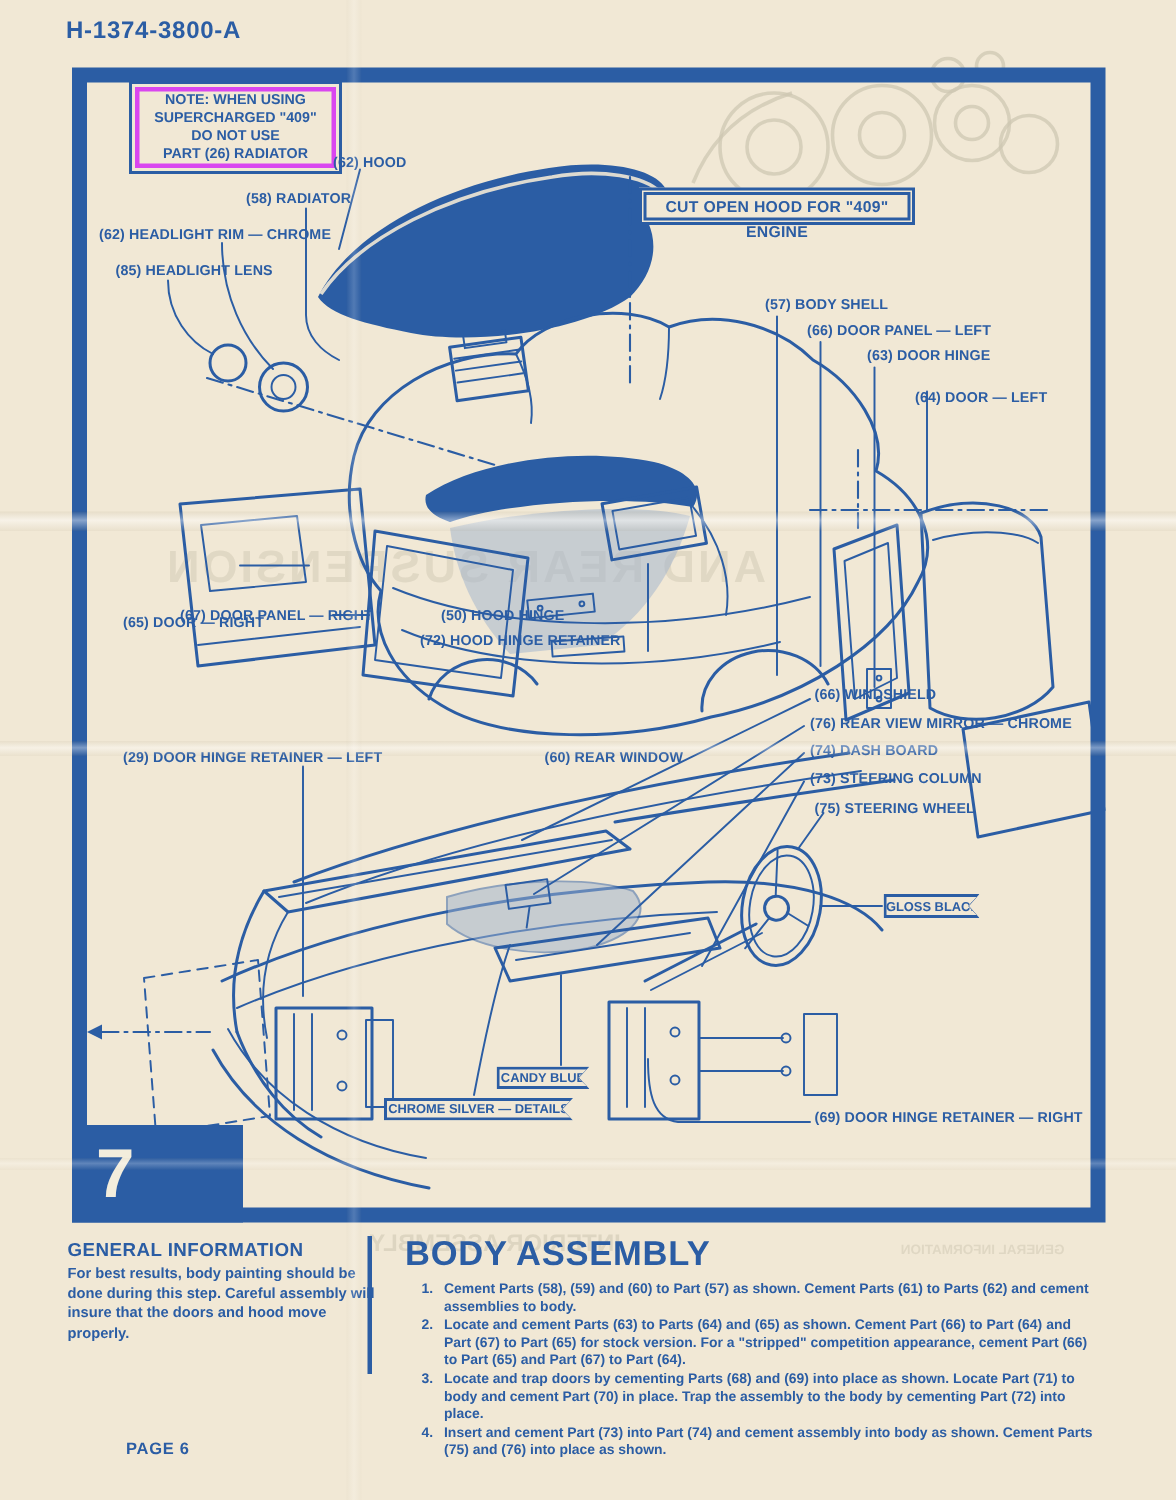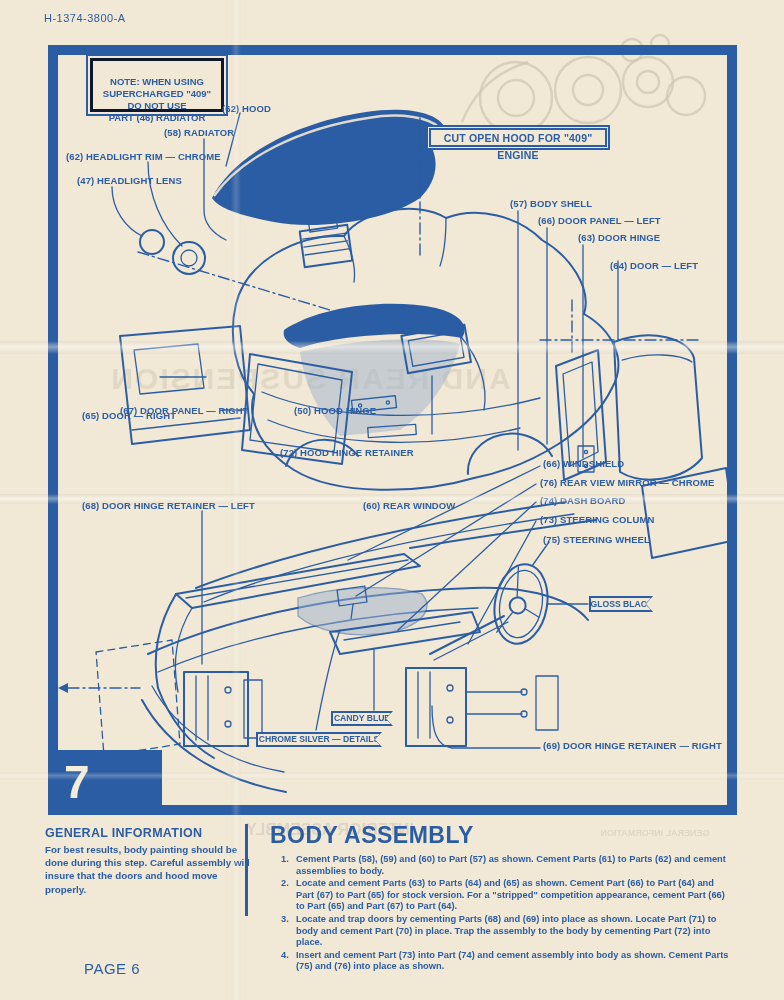--- a/index.html
+++ b/index.html
@@ -16,30 +16,30 @@
     background:linear-gradient(90deg, rgba(120,105,70,.07), rgba(255,255,255,.45) 50%, rgba(120,105,70,.06));}
   .ghost-text{position:absolute;color:#cbc3ae;font-weight:bold;transform:scaleX(-1);
     white-space:nowrap;pointer-events:none;}
   
   #frame{position:absolute;left:48px;top:45px;width:689px;height:770px;
     border:10px solid #2b5da4;box-sizing:border-box;background:transparent;}
   #step-block{position:absolute;left:48px;top:750px;width:114px;height:65px;background:#2b5da4;}
   #step-number{position:absolute;left:64px;top:752px;width:60px;height:60px;
     color:#f3eddc;font-size:46px;font-weight:bold;line-height:60px;}
   
-  #doc-code{position:absolute;left:44px;top:12px;font-size:11px;font-weight:normal;letter-spacing:.5px;}
-  #page-label{position:absolute;left:44px;top:960px;font-size:15px;font-weight:normal;letter-spacing:.5px;padding-left:40px;}
+  #doc-code{position:absolute;left:44px;top:12px;font-size:16px;font-weight:bold;letter-spacing:.5px;}
+  #page-label{position:absolute;left:44px;top:960px;font-size:11px;font-weight:bold;letter-spacing:.5px;padding-left:40px;}
   
   .part-label{position:absolute;font-size:9.5px;font-weight:bold;white-space:nowrap;letter-spacing:.1px;color:#2b5da4;}
   
   #note-box{position:absolute;left:86px;top:54px;width:142px;height:62px;
     border:2px solid #2b5da4;box-sizing:border-box;background:#f1e8d5;}
   #note-box .inner{position:absolute;left:2px;top:2px;right:2px;bottom:2px;
-    border:3px solid #0f172a;box-sizing:border-box;text-align:center;
-    font-size:9.5px;font-weight:bold;line-height:12px;padding-top:15px;}
+    border:3px solid #d946ef;box-sizing:border-box;text-align:center;
+    font-size:9.5px;font-weight:bold;line-height:12px;padding-top:0;}
   
   #hood-callout{position:absolute;left:426px;top:125px;width:184px;height:25px;
     border:2px solid #2b5da4;box-sizing:border-box;background:#f1e8d5;}
   #hood-callout .inner{position:absolute;left:1px;top:1px;right:1px;bottom:1px;
     border:2px solid #2b5da4;box-sizing:border-box;text-align:center;
     font-size:10.5px;font-weight:bold;line-height:17px;letter-spacing:.2px;}
   
   .flag{position:absolute;background:#2b5da4;
     clip-path:polygon(0 0,100% 0,calc(100% - 7px) 50%,100% 100%,0 100%);}
   .flag .inner{position:absolute;left:1.6px;top:1.6px;right:1.6px;bottom:1.6px;background:#f1e8d5;
@@ -231,47 +231,47 @@
 <div id="step-number">7</div>
 
 <div id="doc-code">H-1374-3800-A</div>
 <div id="page-label">PAGE 6</div>
 
 <div id="note-box">
   <div class="inner">
     <div>NOTE: WHEN USING</div>
     <div>SUPERCHARGED "409"</div>
     <div>DO NOT USE</div>
-    <div>PART (46) RADIATOR</div>
+    <div>PART (26) RADIATOR</div>
   </div>
 </div>
 
 <div id="hood-callout">
   <div class="inner">CUT OPEN HOOD FOR "409" ENGINE</div>
 </div>
 
 <div class="part-label" style="left:222px;top:103px;">(62) HOOD</div>
 <div class="part-label" style="left:164px;top:127px;">(58) RADIATOR</div>
 <div class="part-label" style="left:66px;top:151px;">(62) HEADLIGHT RIM — CHROME</div>
-<div class="part-label" style="left:77px;top:175px;">(47) HEADLIGHT LENS</div>
+<div class="part-label" style="left:77px;top:175px;">(85) HEADLIGHT LENS</div>
 <div class="part-label" style="left:510px;top:198px;">(57) BODY SHELL</div>
 <div class="part-label" style="left:538px;top:215px;">(66) DOOR PANEL — LEFT</div>
 <div class="part-label" style="left:578px;top:232px;">(63) DOOR HINGE</div>
 <div class="part-label" style="left:610px;top:260px;">(64) DOOR — LEFT</div>
 <div class="part-label" style="left:82px;top:372px;margin-top:38px;">(65) DOOR — RIGHT</div>
 <div class="part-label" style="left:120px;top:405px;">(67) DOOR PANEL — RIGHT</div>
 <div class="part-label" style="left:294px;top:405px;">(50) HOOD HINGE</div>
-<div class="part-label" style="left:280px;top:422px;margin-top:25px;">(72) HOOD HINGE RETAINER</div>
+<div class="part-label" style="left:280px;top:422px;">(72) HOOD HINGE RETAINER</div>
 <div class="part-label" style="left:363px;top:452px;margin-top:48px;">(60) REAR WINDOW</div>
 <div class="part-label" style="left:543px;top:458px;">(66) WINDSHIELD</div>
 <div class="part-label" style="left:540px;top:477px;">(76) REAR VIEW MIRROR — CHROME</div>
 <div class="part-label" style="left:540px;top:495px;">(74) DASH BOARD</div>
 <div class="part-label" style="left:540px;top:514px;">(73) STEERING COLUMN</div>
 <div class="part-label" style="left:543px;top:534px;">(75) STEERING WHEEL</div>
-<div class="part-label" style="left:82px;top:500px;">(68) DOOR HINGE RETAINER — LEFT</div>
+<div class="part-label" style="left:82px;top:500px;">(29) DOOR HINGE RETAINER — LEFT</div>
 <div class="part-label" style="left:543px;top:740px;">(69) DOOR HINGE RETAINER — RIGHT</div>
 
 <div class="flag" style="left:589px;top:596px;width:64px;height:16px;">
   <div class="inner" style="line-height:12px;">GLOSS BLACK</div>
 </div>
 <div class="flag" style="left:331px;top:711px;width:62px;height:15px;">
   <div class="inner" style="line-height:11px;">CANDY BLUE</div>
 </div>
 <div class="flag" style="left:256px;top:732px;width:126px;height:15px;">
   <div class="inner" style="line-height:11px;">CHROME SILVER — DETAILS</div>

